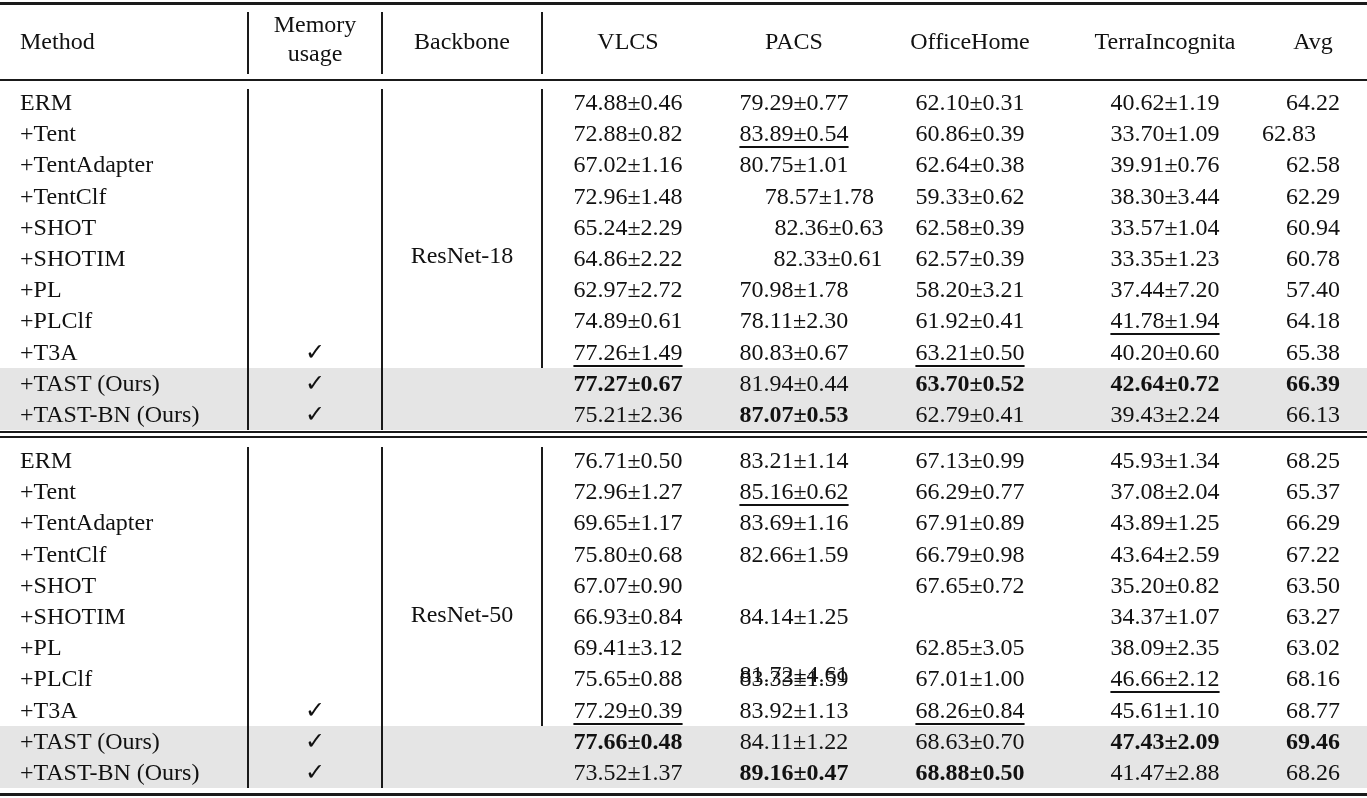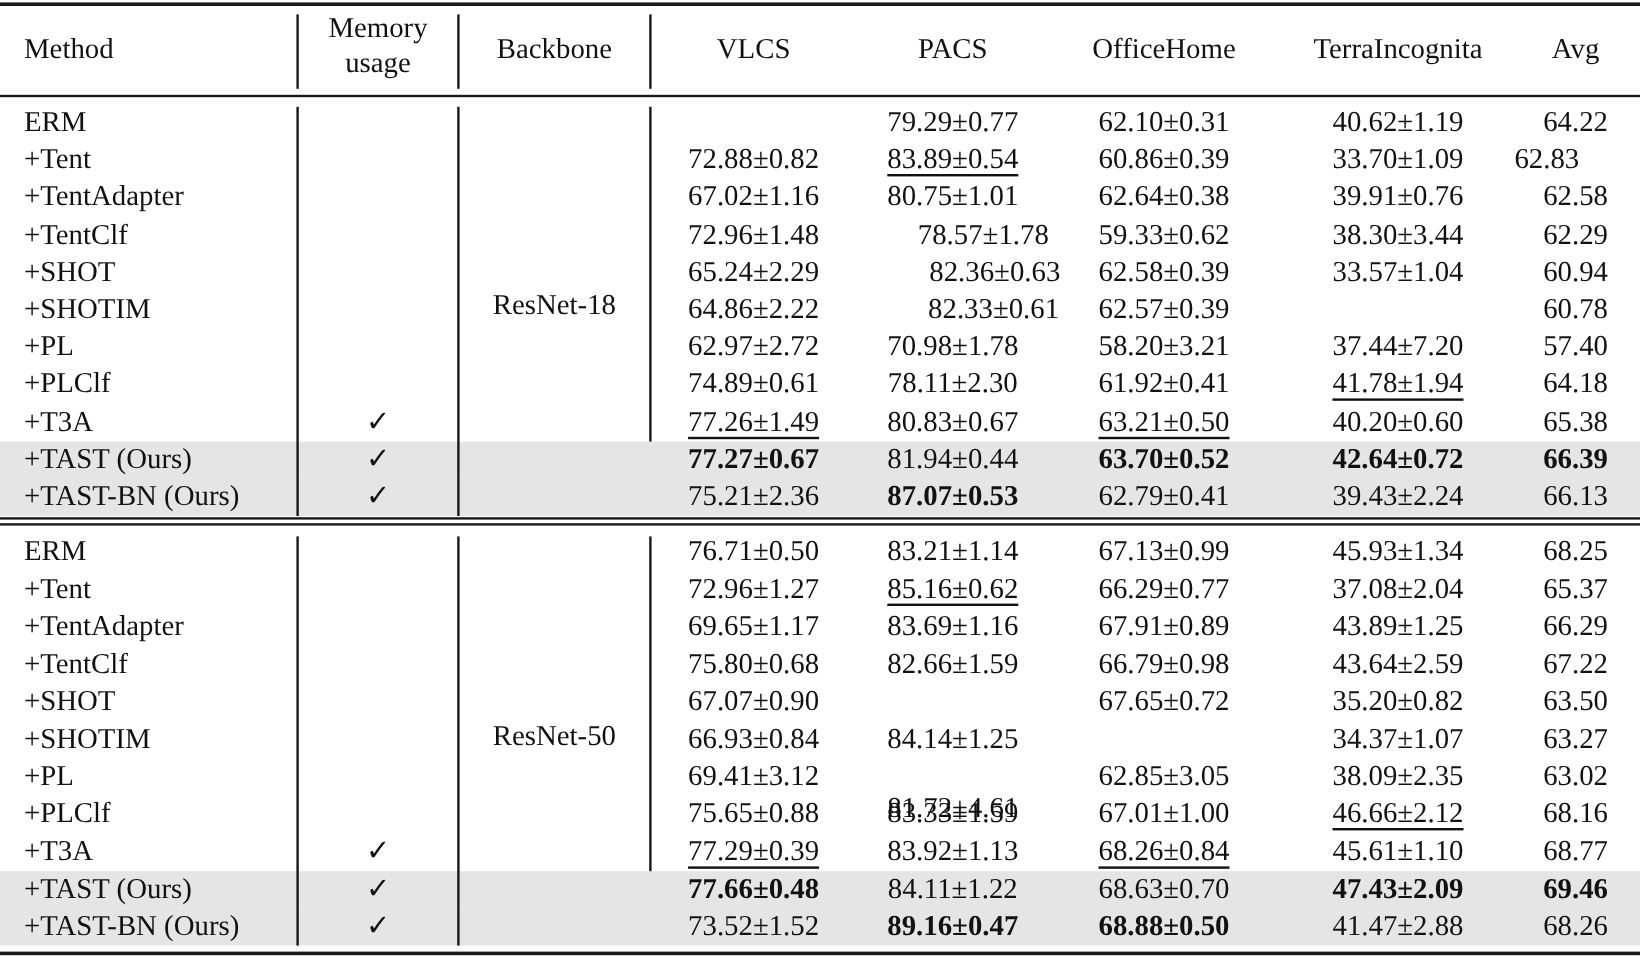--- a/index.html
+++ b/index.html
@@ -48,20 +48,21 @@
 </div>
 
 <div class="vline" style="left:247px;top:12px;height:62px;"></div>
 <div class="vline" style="left:381px;top:12px;height:62px;"></div>
 <div class="vline" style="left:541px;top:12px;height:62px;"></div>
 
 <div id="body-rows">
     <div class="row" style="top: 87px;">
       <div class="cell method">ERM</div>
       <div class="cell center check" style="left: 248px; width: 134px;"></div>
+      <div class="cell center" style="left: 548px; width: 160px;"><span>74.88±0.46</span></div>
       <div class="cell center" style="left: 714px; width: 160px;"><span>79.29±0.77</span></div>
       <div class="cell center" style="left: 890px; width: 160px;"><span>62.10±0.31</span></div>
       <div class="cell center" style="left: 1075px; width: 180px;"><span>40.62±1.19</span></div>
       <div class="cell center" style="left: 1268px; width: 90px;"><span>64.22</span></div>
     </div>
     <div class="row" style="top: 118.2px;">
       <div class="cell method">+Tent</div>
       <div class="cell center check" style="left: 248px; width: 134px;"></div>
       <div class="cell center" style="left: 548px; width: 160px;"><span>72.88±0.82</span></div>
       <div class="cell center" style="left: 714px; width: 160px;"><span class="ul">83.89±0.54</span></div>
@@ -95,20 +96,21 @@
       <div class="cell center" style="left: 890px; width: 160px;"><span>62.58±0.39</span></div>
       <div class="cell center" style="left: 1075px; width: 180px;"><span>33.57±1.04</span></div>
       <div class="cell center" style="left: 1268px; width: 90px;"><span>60.94</span></div>
     </div>
     <div class="row" style="top: 243px;">
       <div class="cell method">+SHOTIM</div>
       <div class="cell center check" style="left: 248px; width: 134px;"></div>
       <div class="cell center" style="left: 548px; width: 160px;"><span>64.86±2.22</span></div>
       <div class="cell center" style="left: 748px; width: 160px;"><span>82.33±0.61</span></div>
       <div class="cell center" style="left: 890px; width: 160px;"><span>62.57±0.39</span></div>
+      <div class="cell center" style="left: 1075px; width: 180px;"><span>33.35±1.23</span></div>
       <div class="cell center" style="left: 1268px; width: 90px;"><span>60.78</span></div>
     </div>
     <div class="row" style="top: 274.2px;">
       <div class="cell method">+PL</div>
       <div class="cell center check" style="left: 248px; width: 134px;"></div>
       <div class="cell center" style="left: 548px; width: 160px;"><span>62.97±2.72</span></div>
       <div class="cell center" style="left: 714px; width: 160px;"><span>70.98±1.78</span></div>
       <div class="cell center" style="left: 890px; width: 160px;"><span>58.20±3.21</span></div>
       <div class="cell center" style="left: 1075px; width: 180px;"><span>37.44±7.20</span></div>
       <div class="cell center" style="left: 1268px; width: 90px;"><span>57.40</span></div>
@@ -236,21 +238,21 @@
       <div class="cell center check" style="left: 248px; width: 134px;">✓</div>
       <div class="cell center" style="left: 548px; width: 160px;"><span class="bold">77.66±0.48</span></div>
       <div class="cell center" style="left: 714px; width: 160px;"><span>84.11±1.22</span></div>
       <div class="cell center" style="left: 890px; width: 160px;"><span>68.63±0.70</span></div>
       <div class="cell center" style="left: 1075px; width: 180px;"><span class="bold">47.43±2.09</span></div>
       <div class="cell center" style="left: 1268px; width: 90px;"><span class="bold">69.46</span></div>
     </div>
     <div class="row shaded" style="top: 757px;">
       <div class="cell method">+TAST-BN (Ours)</div>
       <div class="cell center check" style="left: 248px; width: 134px;">✓</div>
-      <div class="cell center" style="left: 548px; width: 160px;"><span>73.52±1.52</span></div>
+      <div class="cell center" style="left: 548px; width: 160px;"><span>73.52±1.37</span></div>
       <div class="cell center" style="left: 714px; width: 160px;"><span class="bold">89.16±0.47</span></div>
       <div class="cell center" style="left: 890px; width: 160px;"><span class="bold">68.88±0.50</span></div>
       <div class="cell center" style="left: 1075px; width: 180px;"><span>41.47±2.88</span></div>
       <div class="cell center" style="left: 1268px; width: 90px;"><span>68.26</span></div>
     </div>
     <div class="vline" style="left: 247px; top: 447px; height: 341.2px;"></div>
     <div class="vline" style="left: 381px; top: 447px; height: 341.2px;"></div>
     <div class="vline" style="left: 541px; top: 447px; height: 278.8px;"></div>
   </div>
 

